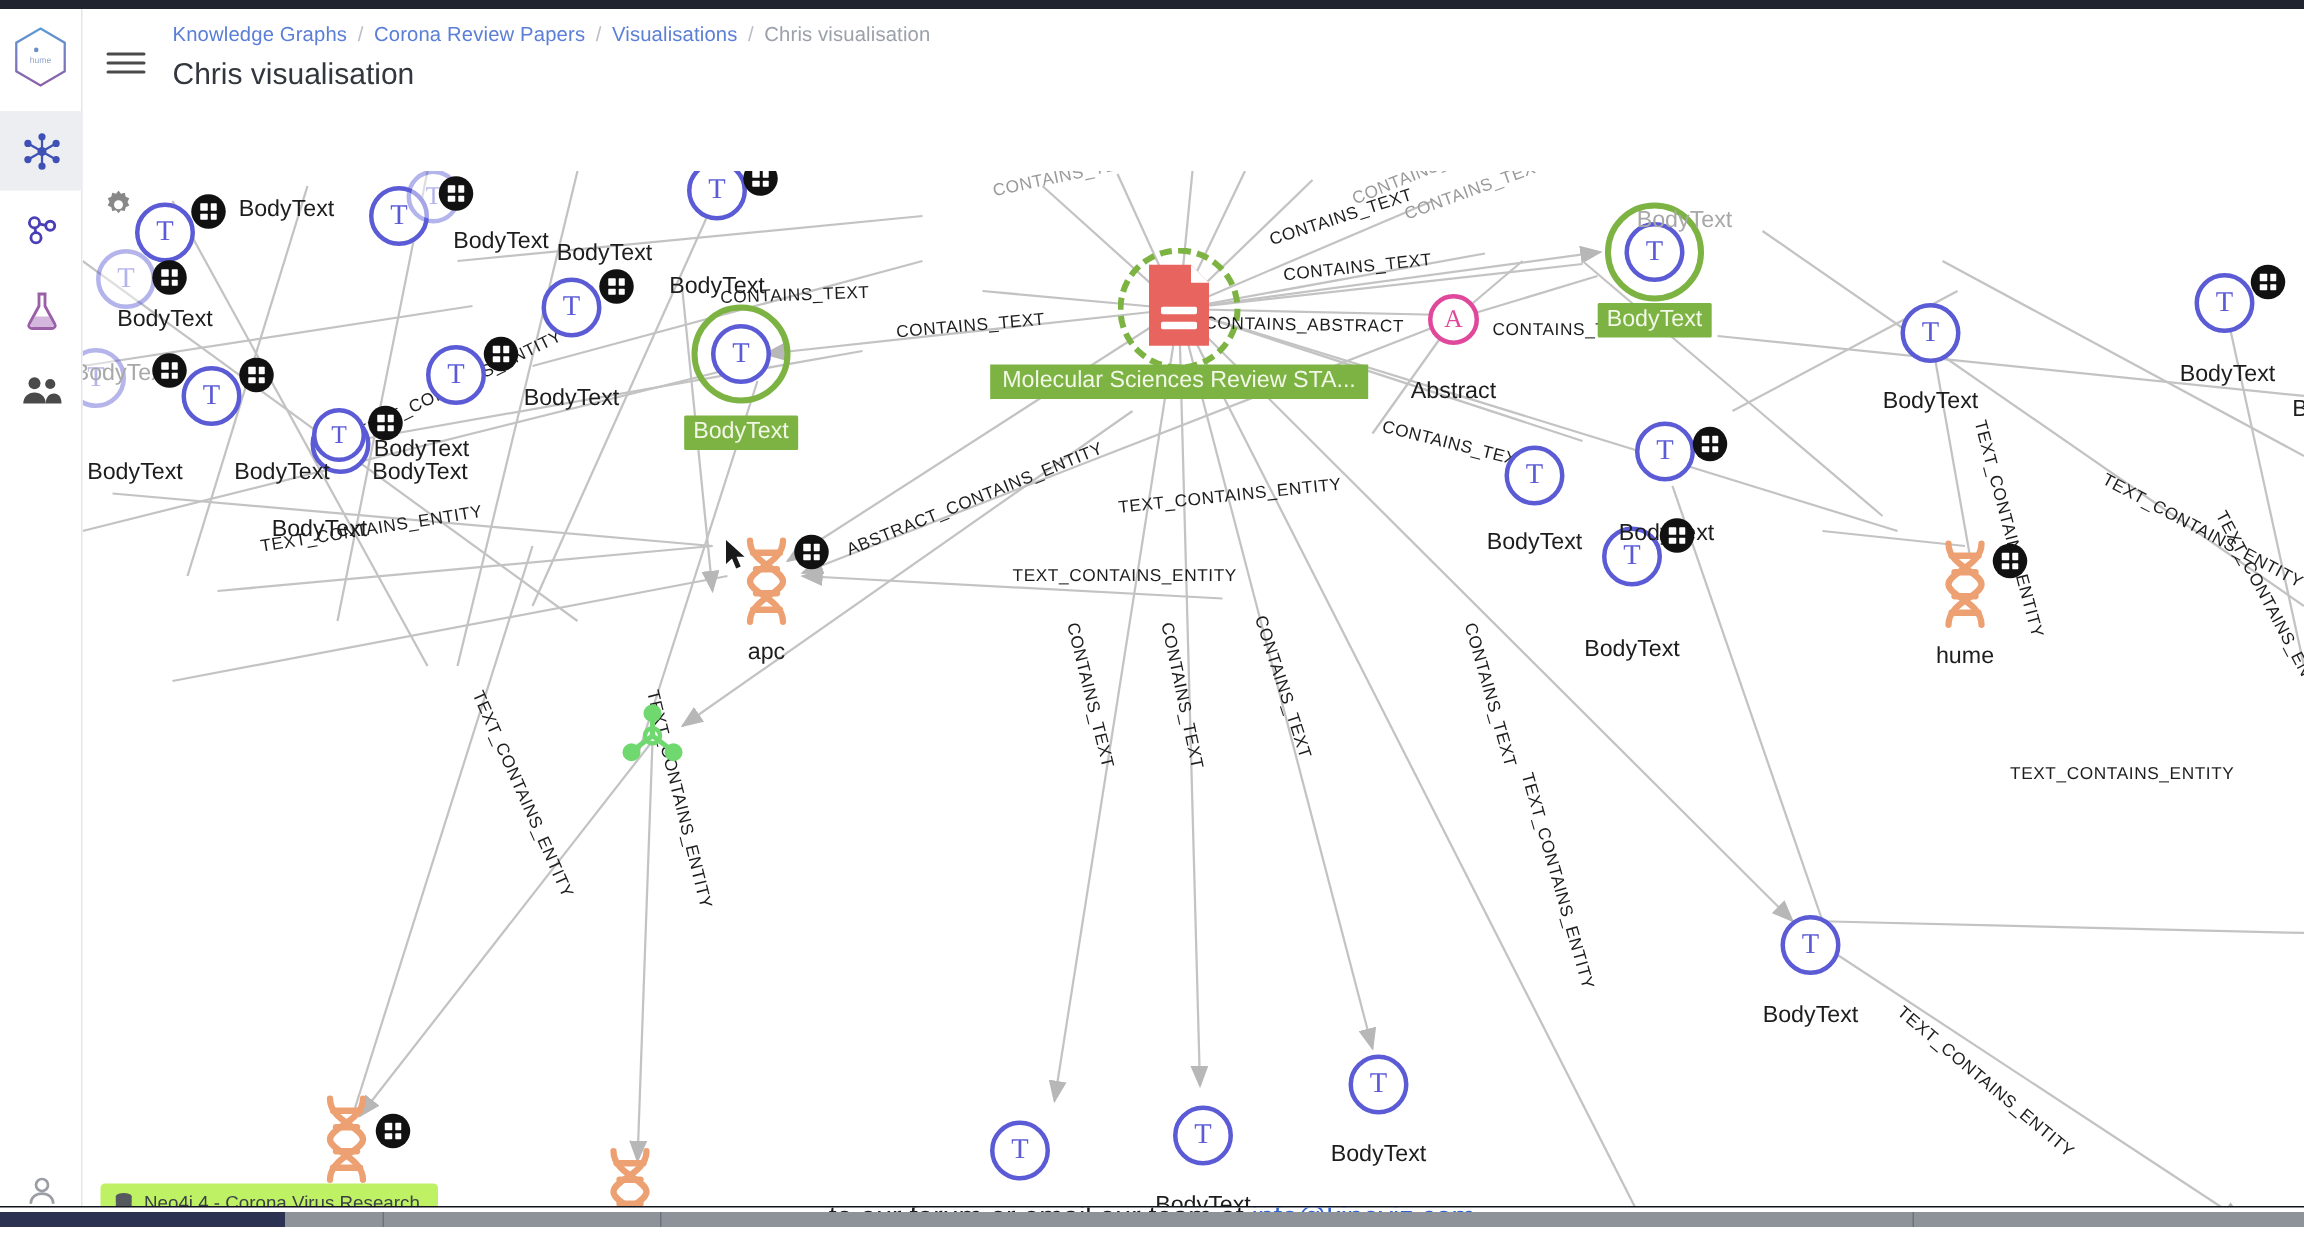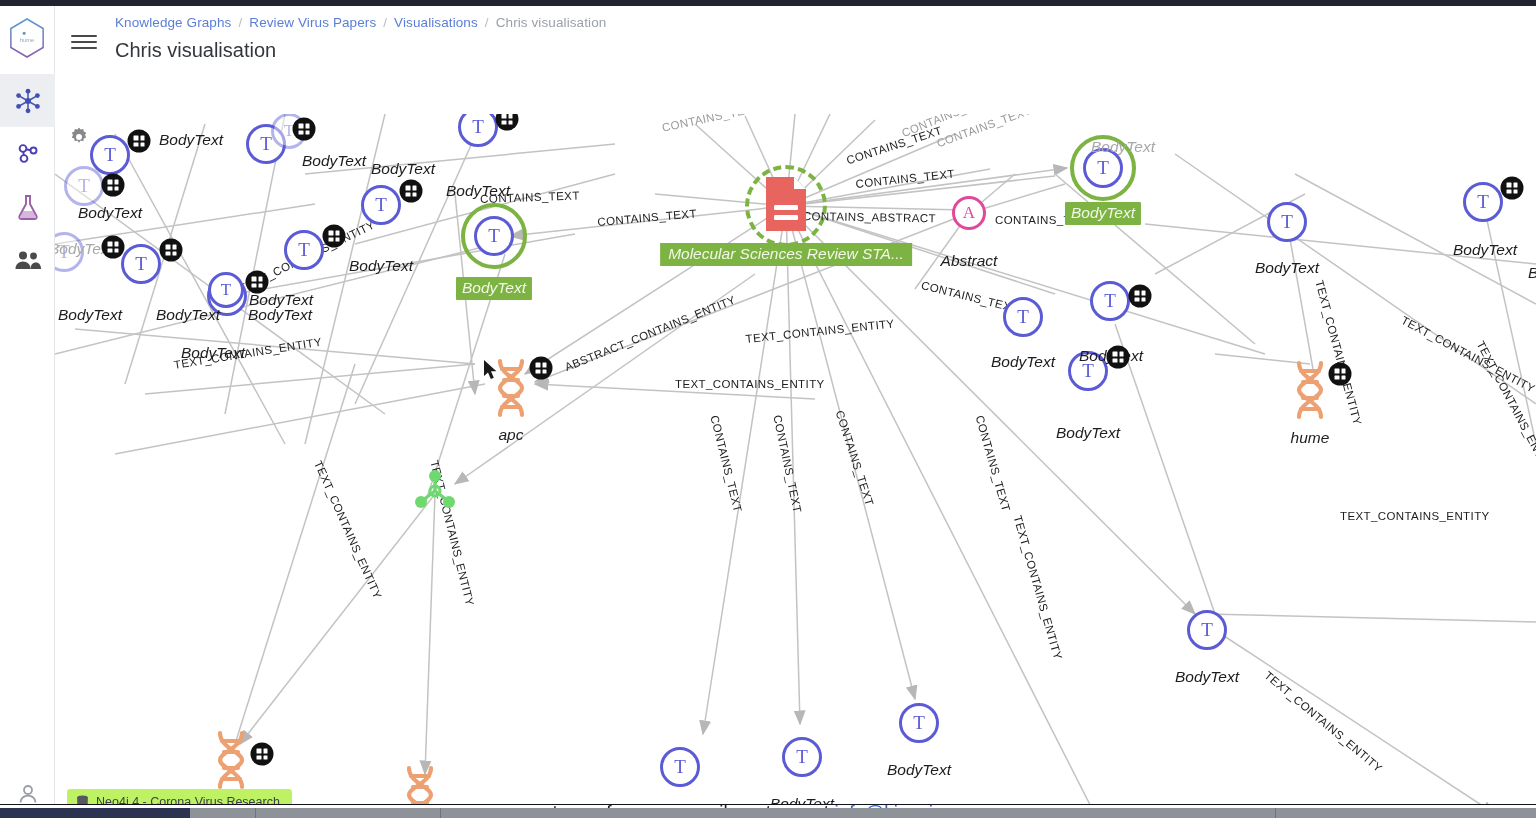--- a/index.html
+++ b/index.html
@@ -96,21 +96,20 @@
     width:66px; height:66px; border-radius:50%;
     border:4px solid #7cb342; background:transparent; z-index:11;
   }
   .selring.dashed { border-style:dashed; }
 
   
   .nlabel {
     position:absolute; transform:translate(-50%,0);
     font-size:15.5px; color:#1d1d1d; white-space:nowrap; z-index:13;
     font-family:"Liberation Sans", sans-serif;
-    font-style:italic;
   }
   .nlabel.faded { color:#a8a8a8; }
   .nlabel.sel {
     background:#7cb342; color:#f2f7e8; padding:2px 6px 3px 6px;
     border-radius:1px; font-weight:400;
   }
   .nlabel.doc {
     background:#7cb342; color:#f2f7e8; padding:2px 8px 3px 8px; font-size:15.5px;
   }
 
@@ -255,21 +254,21 @@
 
   <div class="header">
     <div class="hamburger">
       <span></span>
         <span></span>
         <span></span>
     </div>
     <div class="crumbs">
       <a>Knowledge Graphs</a>
       <span class="sep">/</span>
-      <a>Review Virus Papers</a>
+      <a>Corona Review Papers</a>
       <span class="sep">/</span>
       <a>Visualisations</a>
       <span class="sep">/</span>
       <span class="current">Chris visualisation</span>
     </div>
     <div class="page-title">Chris visualisation</div>
   </div>
 
 
   <div class="canvas">

